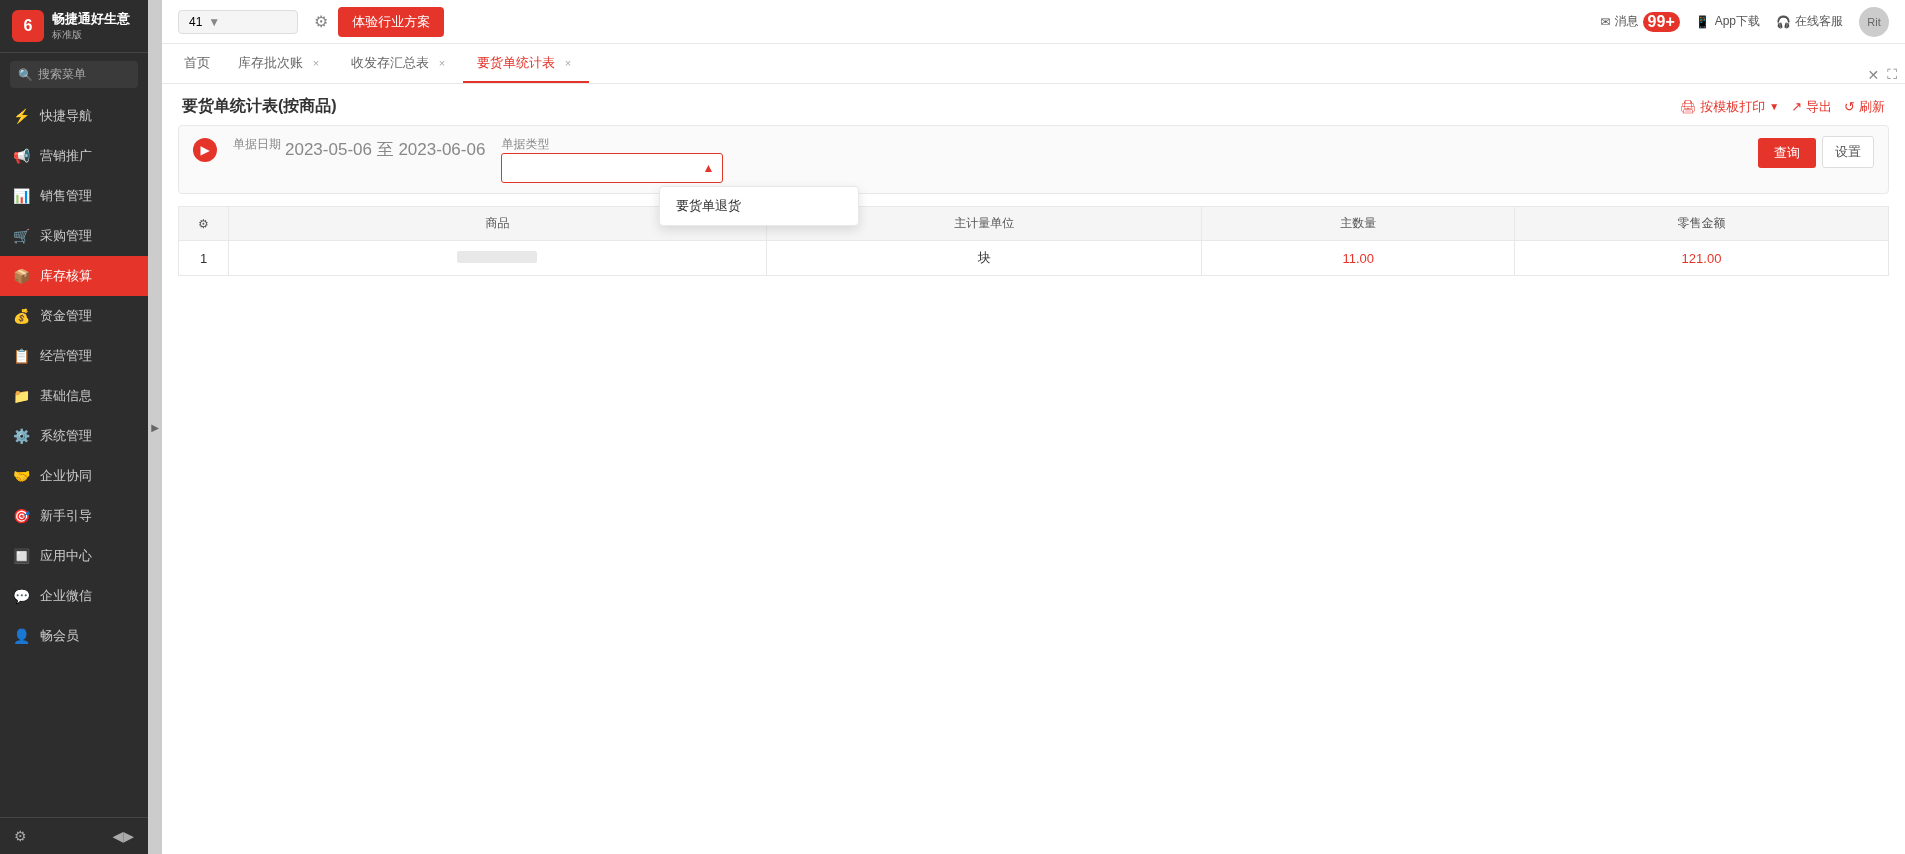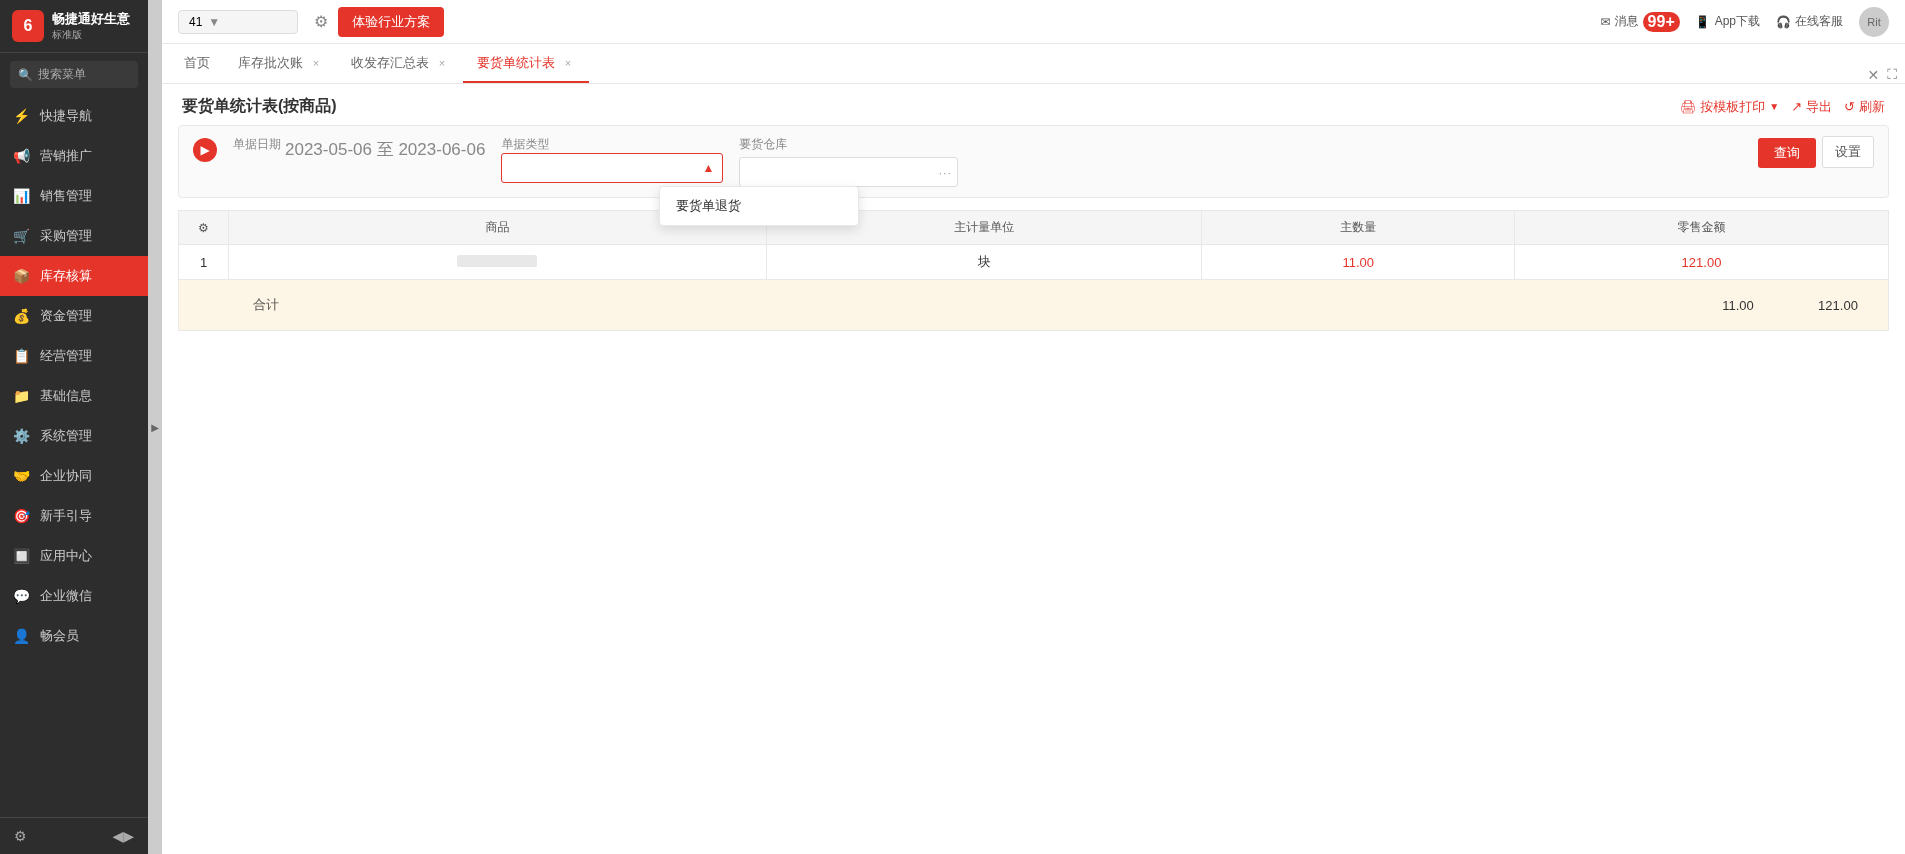--- a/index.html
+++ b/index.html
@@ -467,27 +467,20 @@
       </div>
 
       <div class="filter-select-group">
         <div class="filter-select-label">单据类型</div>
         <div class="filter-select-input">
           <input type="text" value="" style="">
           <span class="filter-select-arrow">▲</span>
         </div>
       </div>
 
-      <div class="warehouse-group">
-        <div class="warehouse-label">要货仓库</div>
-        <div class="warehouse-input">
-          <input type="text" value="" style="">
-          <span class="warehouse-dots">···</span>
-        </div>
-      </div>
 
       <div class="filter-actions">
         <button class="query-btn">查询</button>
         <button class="set-btn">设置</button>
       </div>
 
       <div class="dropdown-overlay">
         <div class="dropdown-item">要货单退货</div>
       </div>
     </div>
@@ -524,22 +517,15 @@
               <a style="color:#e5342a;text-decoration:none;cursor:pointer;">11.00</a>
             </td>
             <td>
               <a style="color:#e5342a;text-decoration:none;cursor:pointer;">121.00</a>
             </td>
           </tr>
         </tbody>
       </table>
     </div>
 
-    <div class="table-footer">
-      <div style="width:50px;"></div>
-      <div class="tf-label">合计</div>
-      <div style="flex:1;"></div>
-      <div class="tf-val">11.00</div>
-      <div class="tf-val">121.00</div>
-    </div>
 
   </div>
 </div>
 
 </body></html>

